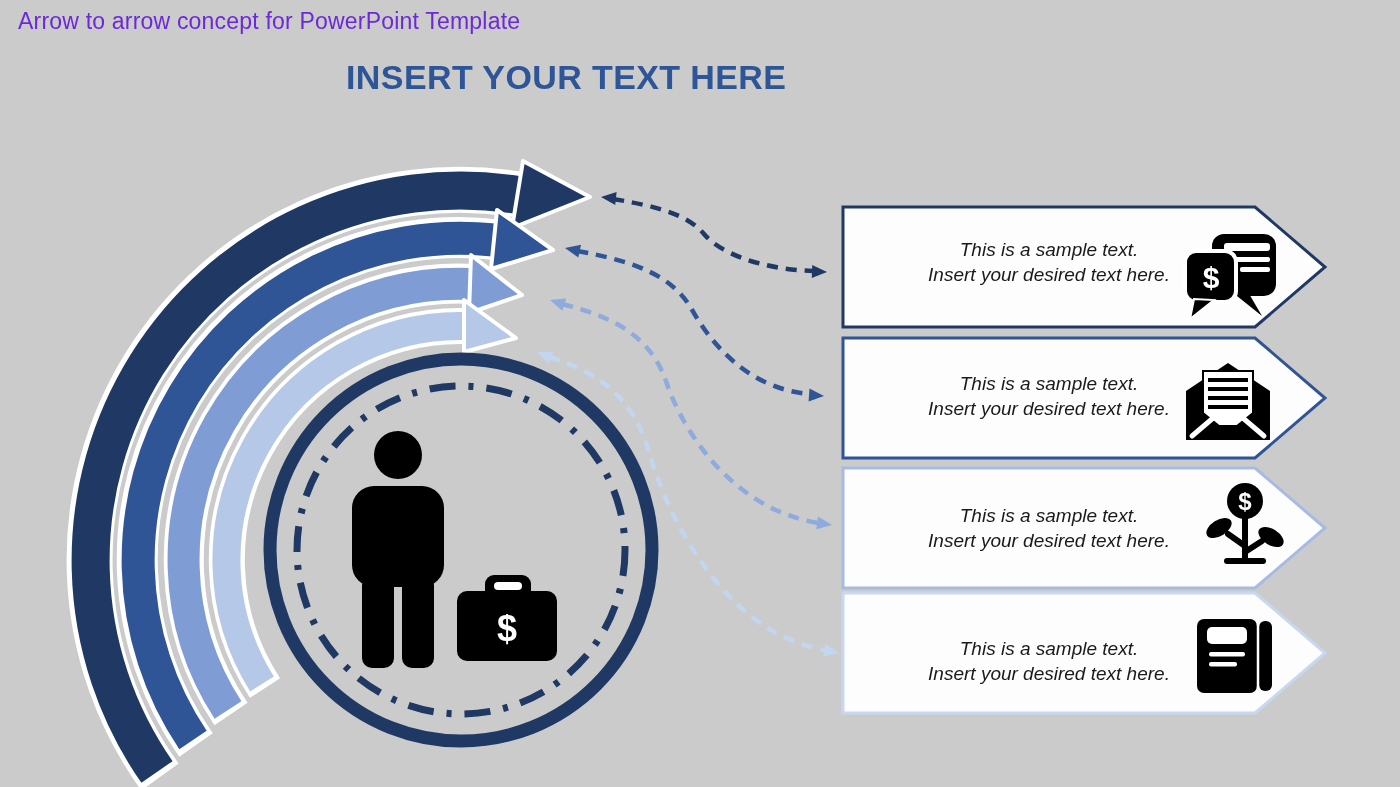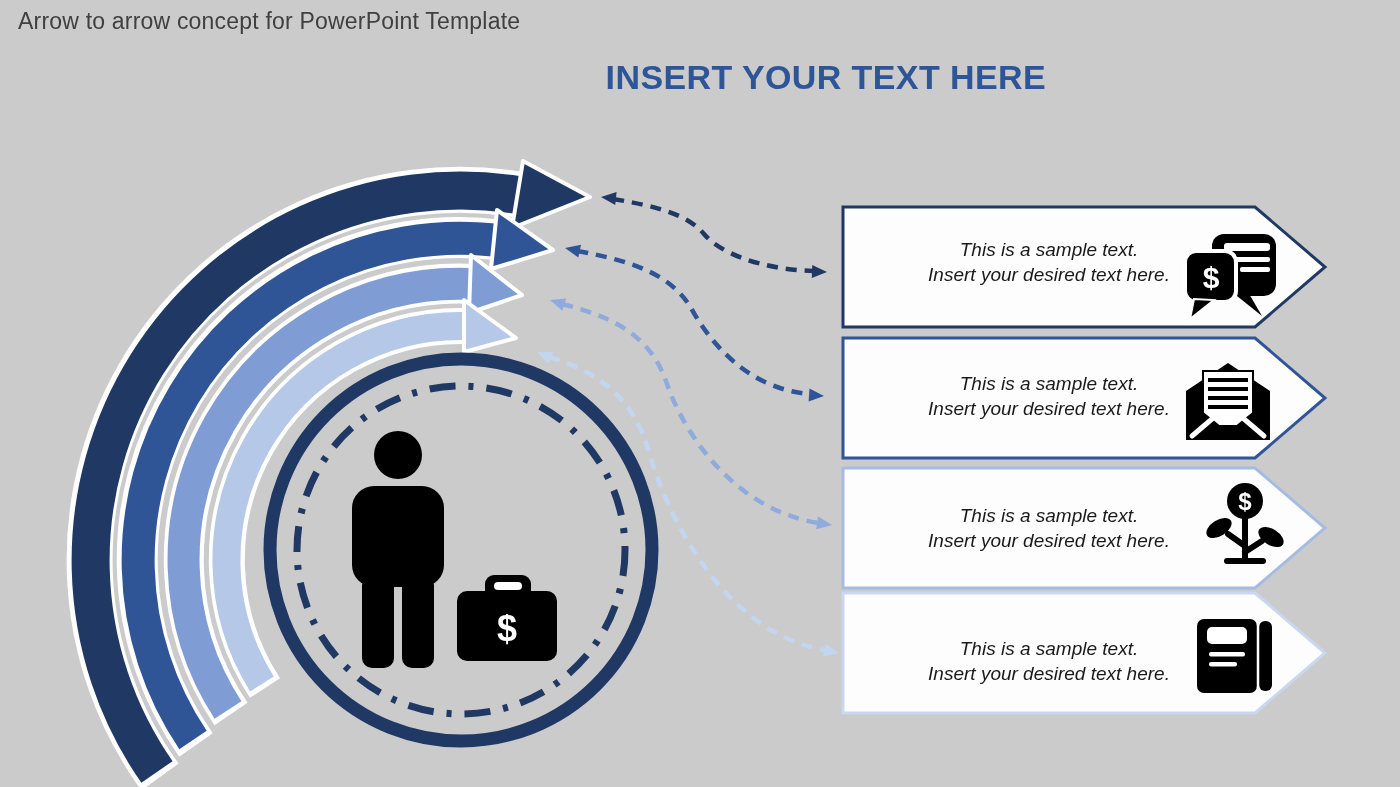--- a/index.html
+++ b/index.html
@@ -5,25 +5,25 @@
   html,body{margin:0;padding:0;}
   body{
     width:1400px;height:787px;
     background:#cbcbcb;
     font-family:"Liberation Sans", sans-serif;
     position:relative;overflow:hidden;
   }
   .stage{position:absolute;inset:0;width:1400px;height:787px;}
   .slide-title{
     position:absolute;left:18px;top:8px;
-    font-size:23px;color:#404040;letter-spacing:0.2px;
+    font-size:23px;color:#6d28d9;letter-spacing:0.2px;
   }
   .main-heading{
     position:absolute;left:346px;top:58px;width:700px;
-    text-align:right;font-size:34px;font-weight:700;color:#2e5597;
+    text-align:left;font-size:34px;font-weight:700;color:#2e5597;
     letter-spacing:0.4px;
   }
   svg.gfx{position:absolute;left:0;top:0;}
   .item-text{
     position:absolute;width:360px;text-align:center;
     font-size:19px;line-height:25px;color:#1a1a1a;font-style:italic;
   }
   .item-text .l1,.item-text .l2{display:block;}
 </style>
 </head>

